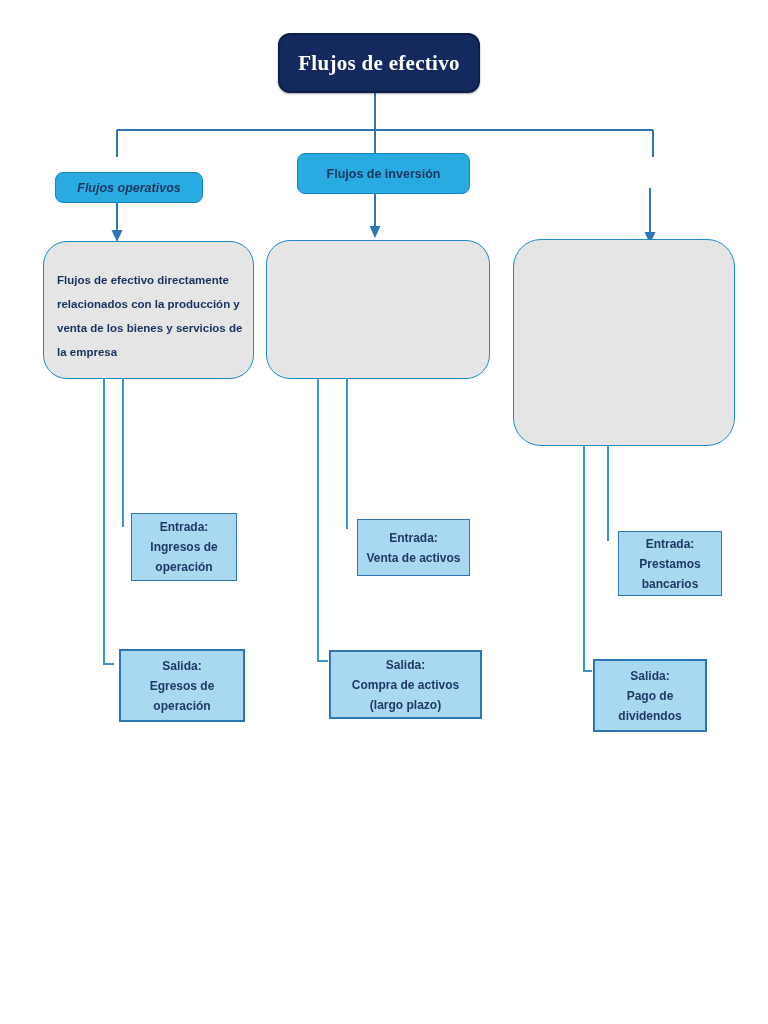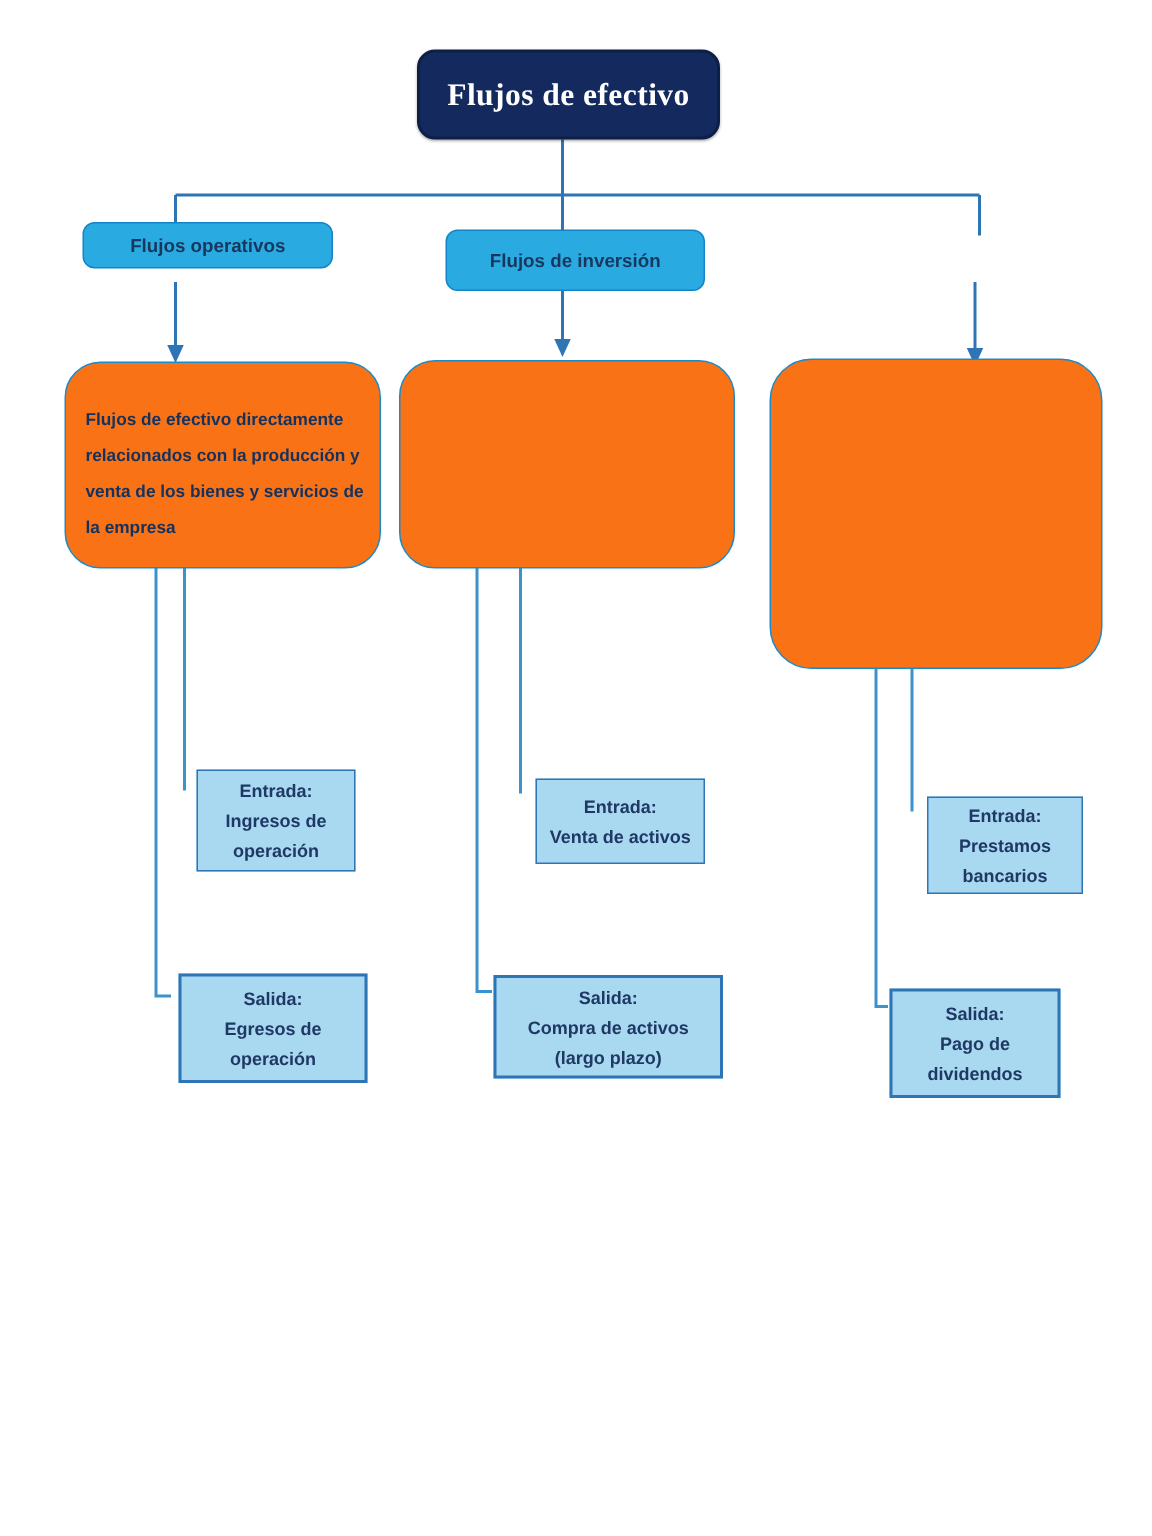--- a/index.html
+++ b/index.html
@@ -25,21 +25,21 @@
   .branch-label{
     background:#29abe2;border:1.5px solid #1584c7;border-radius:8px;
     display:flex;align-items:center;justify-content:center;
   }
   .branch-label .t{
     font-weight:700;font-size:12.5px;color:#17375e;white-space:nowrap;
   }
 
   
   .big-box{
-    background:#f97316;border:1.5px solid #1b8ac6;border-radius:24px;
+    background:#e5e5e5;border:1.5px solid #1b8ac6;border-radius:24px;
   }
   .big-box .t{
     font-weight:700;font-size:11.5px;line-height:24px;color:#15315d;
     padding:26px 9px 0 13px;
   }
 
   
   .small-box{
     background:#a8d9f0;display:flex;align-items:center;justify-content:center;
     text-align:center;
@@ -86,21 +86,21 @@
       <path d="M347,362 L347,513"></path>
       <path d="M584,429 L584,655 L592,655"></path>
       <path d="M608,429 L608,525"></path>
     </g>
   </svg>
 
   <div class="abs title-box" style="left:278px;top:17px;width:202px;height:60px;">
     <span class="t">Flujos de efectivo</span>
   </div>
 
-  <div class="abs branch-label" style="left:55px;top:132px;width:167px;height:31px;">
+  <div class="abs branch-label" style="left:55px;top:156px;width:148px;height:31px;font-style:italic;">
     <span class="t">Flujos operativos</span>
   </div>
   <div class="abs branch-label" style="left:297px;top:137px;width:173px;height:41px;">
     <span class="t">Flujos de inversión</span>
   </div>
 
   <div class="abs big-box" style="left:43px;top:225px;width:211px;height:138px;">
     <div class="t">Flujos de efectivo directamente relacionados con la producción y venta de los bienes y servicios de la empresa</div>
   </div>
   <div class="abs big-box" style="left:266px;top:224px;width:224px;height:139px;">

